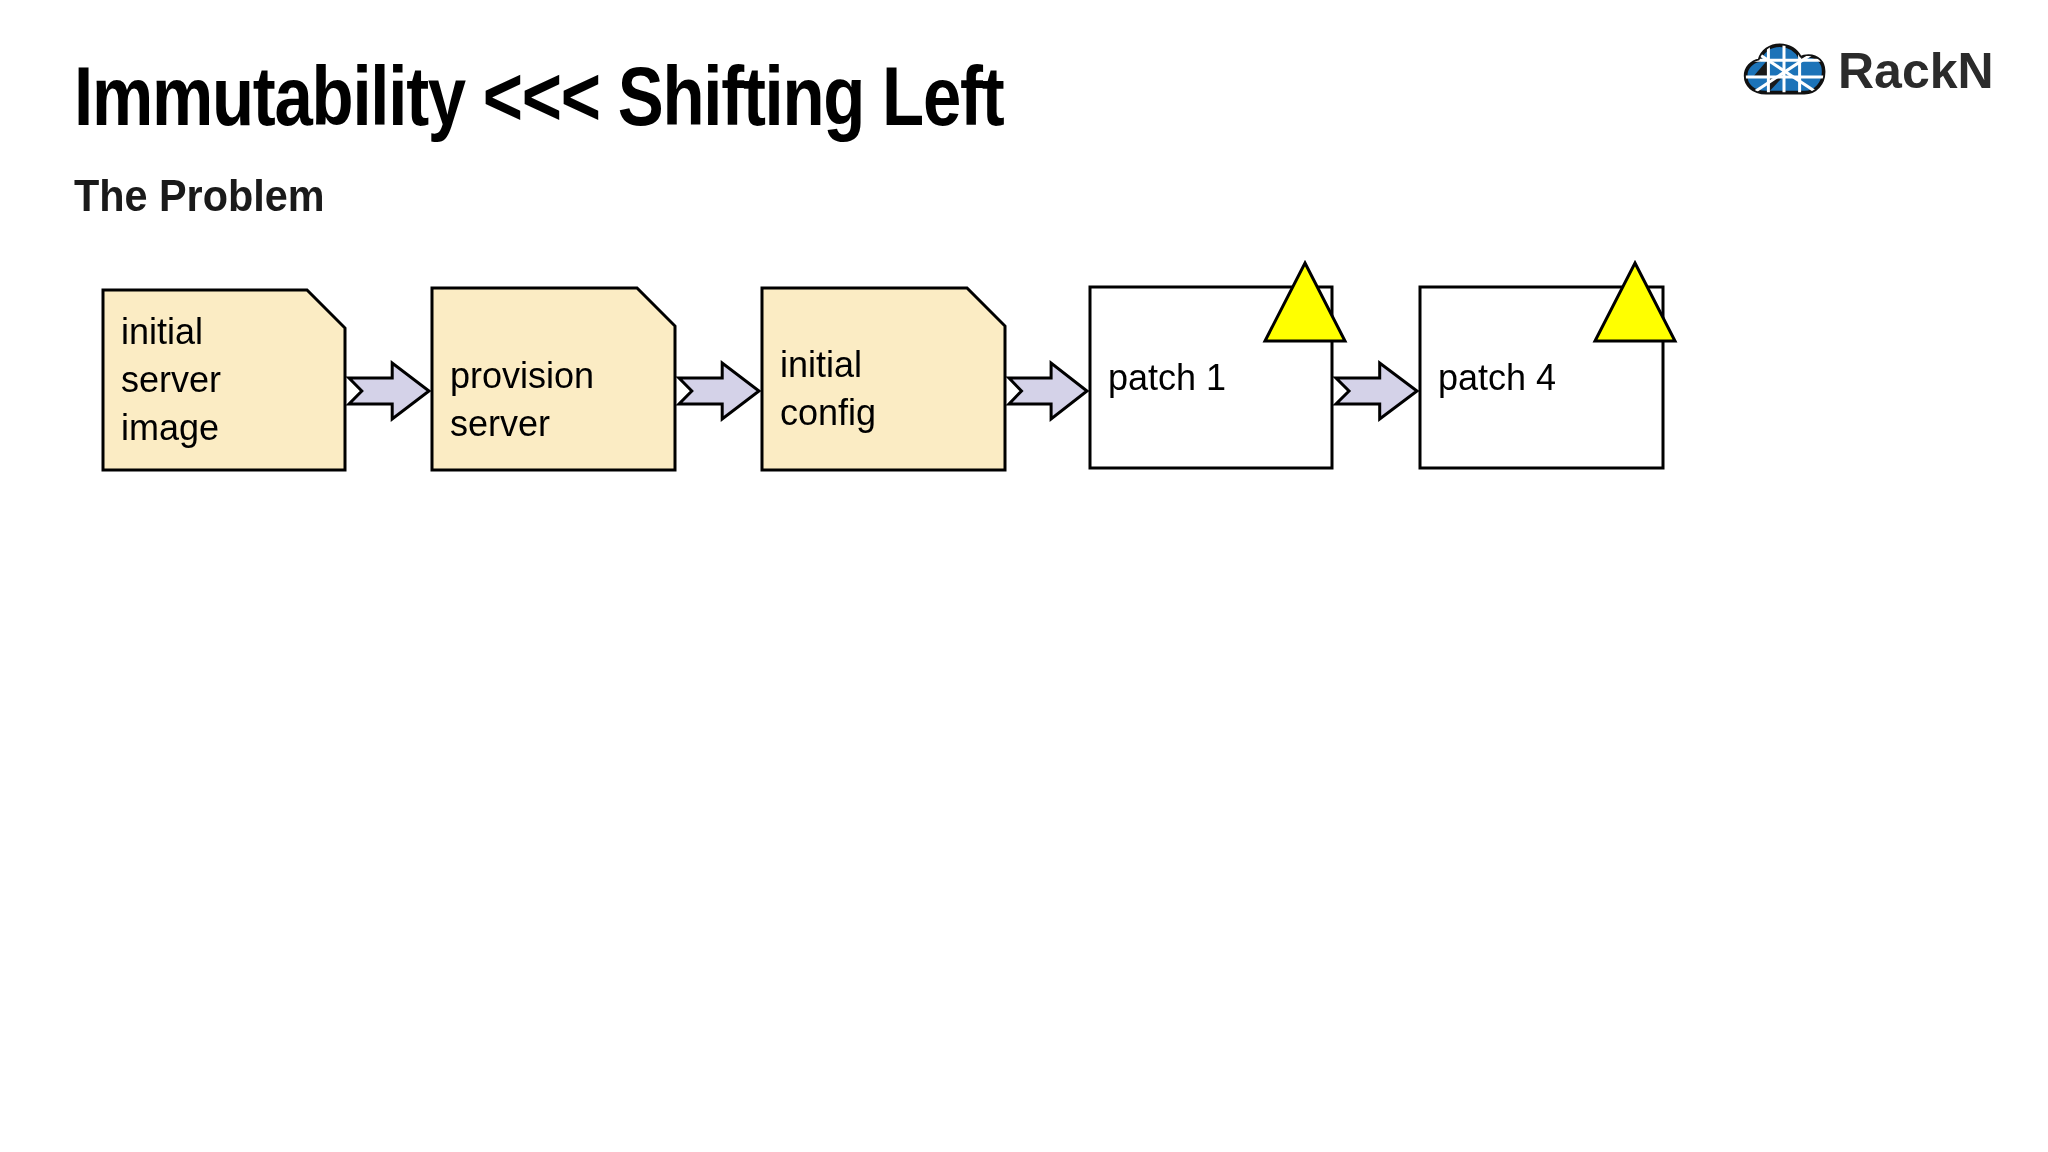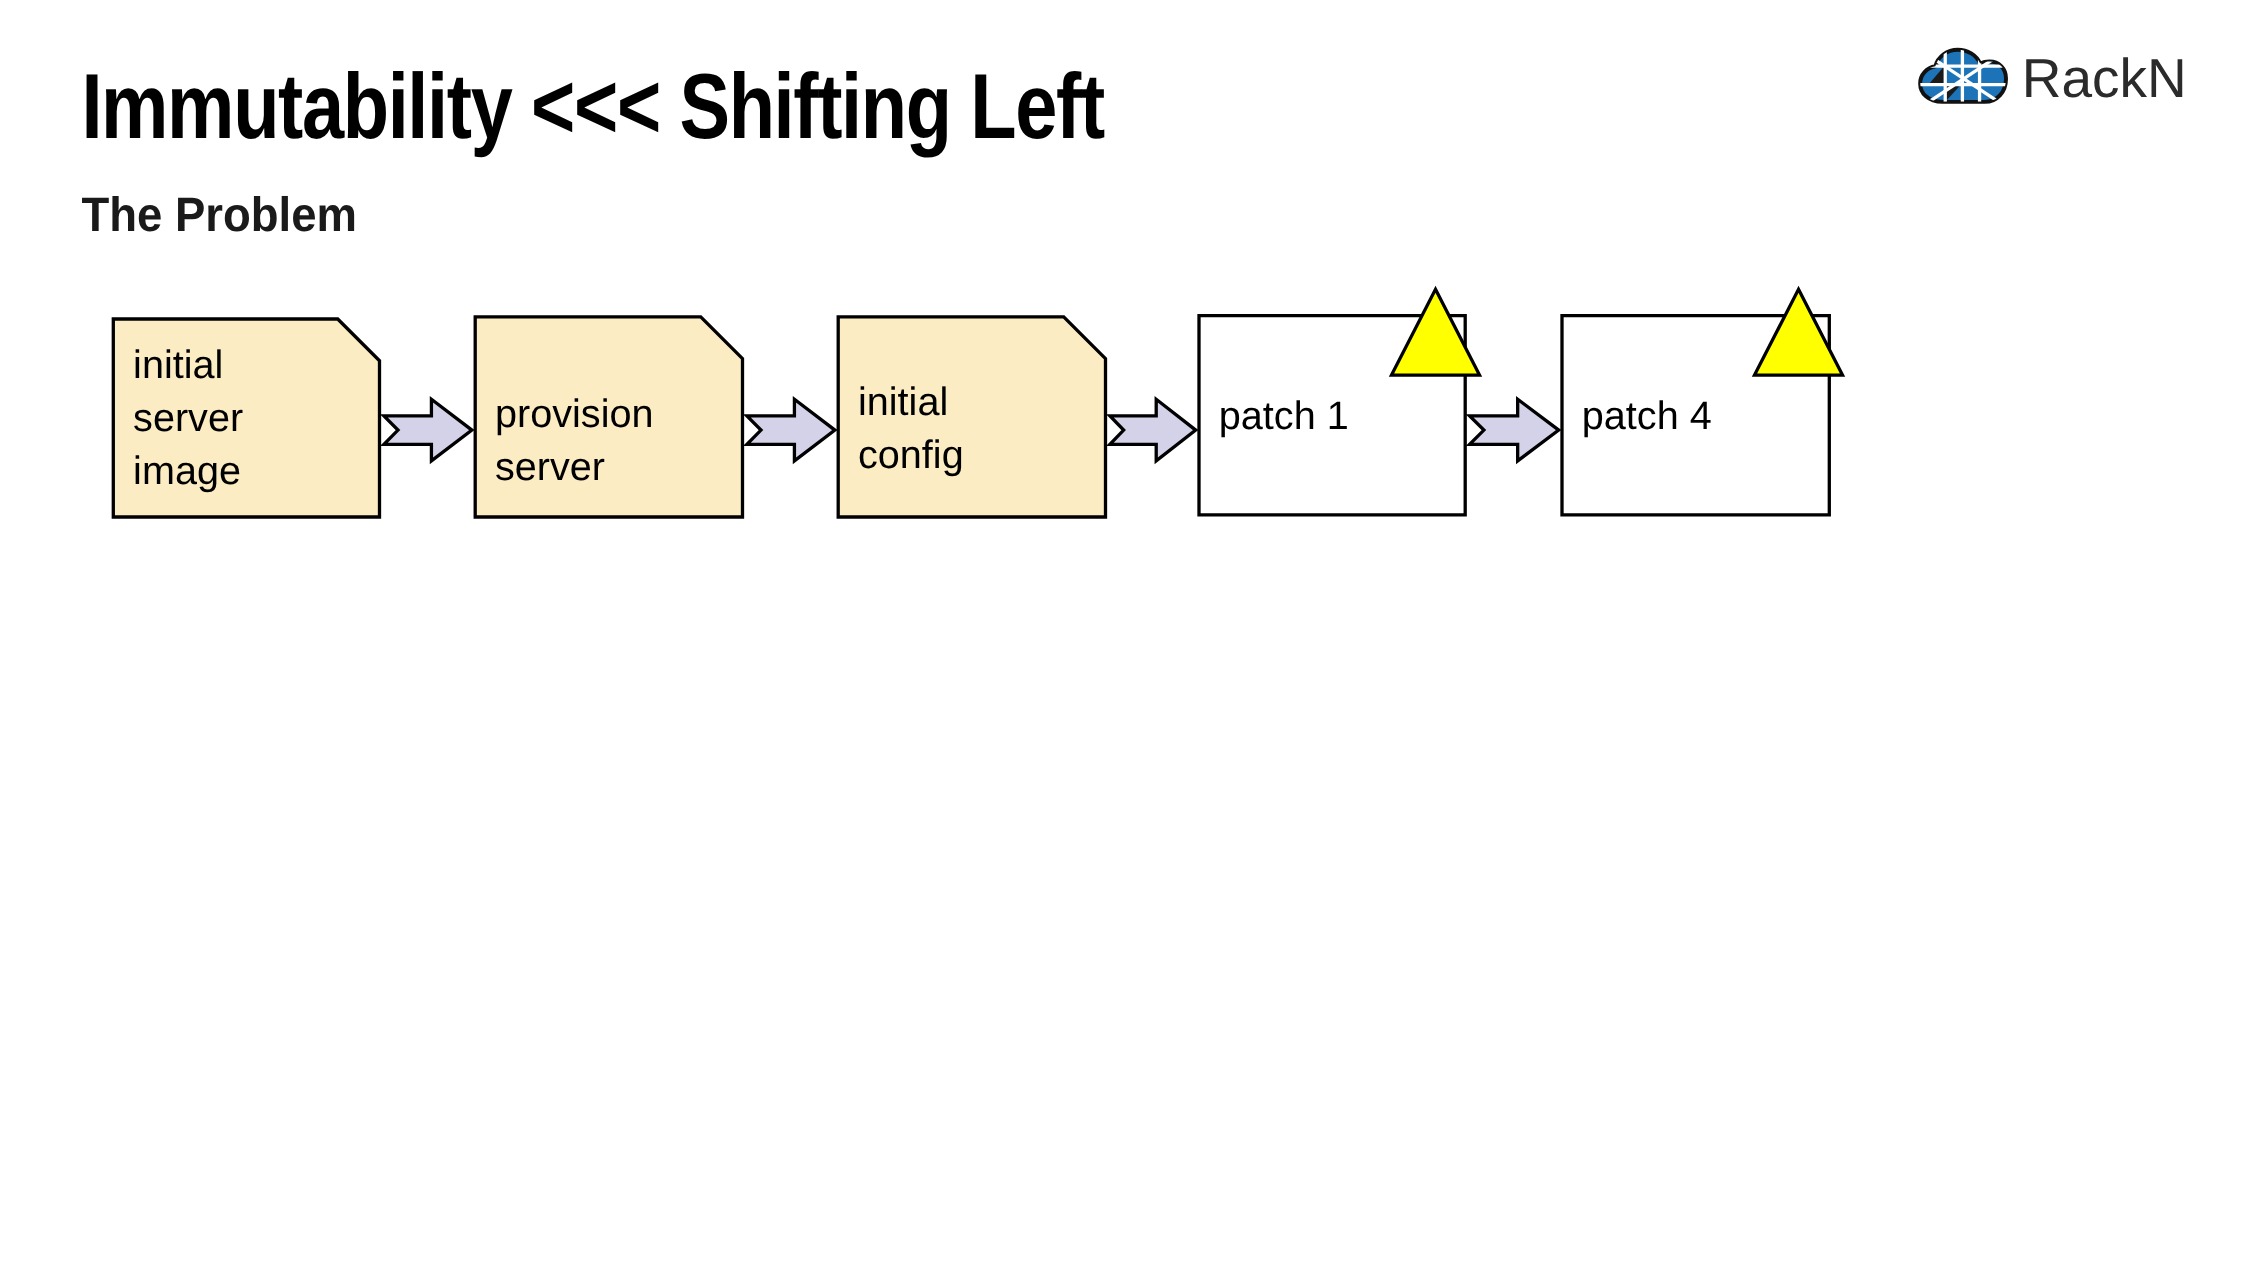--- a/index.html
+++ b/index.html
@@ -61,21 +61,21 @@
   #logo-mark {
     width: 84px;
     height: 60px;
     flex: 0 0 auto;
   }
   #logo-word {
     margin-left: 12px;
     font-family: "Liberation Sans", sans-serif;
     font-size: 50px;
     line-height: 50px;
-    font-weight: 400;
+    font-weight: 700;
     color: #2b2b2b;
     letter-spacing: 0px;
   }
 
   
   #diagram {
     position: absolute;
     left: 0;
     top: 0;
     width: 2048px;

